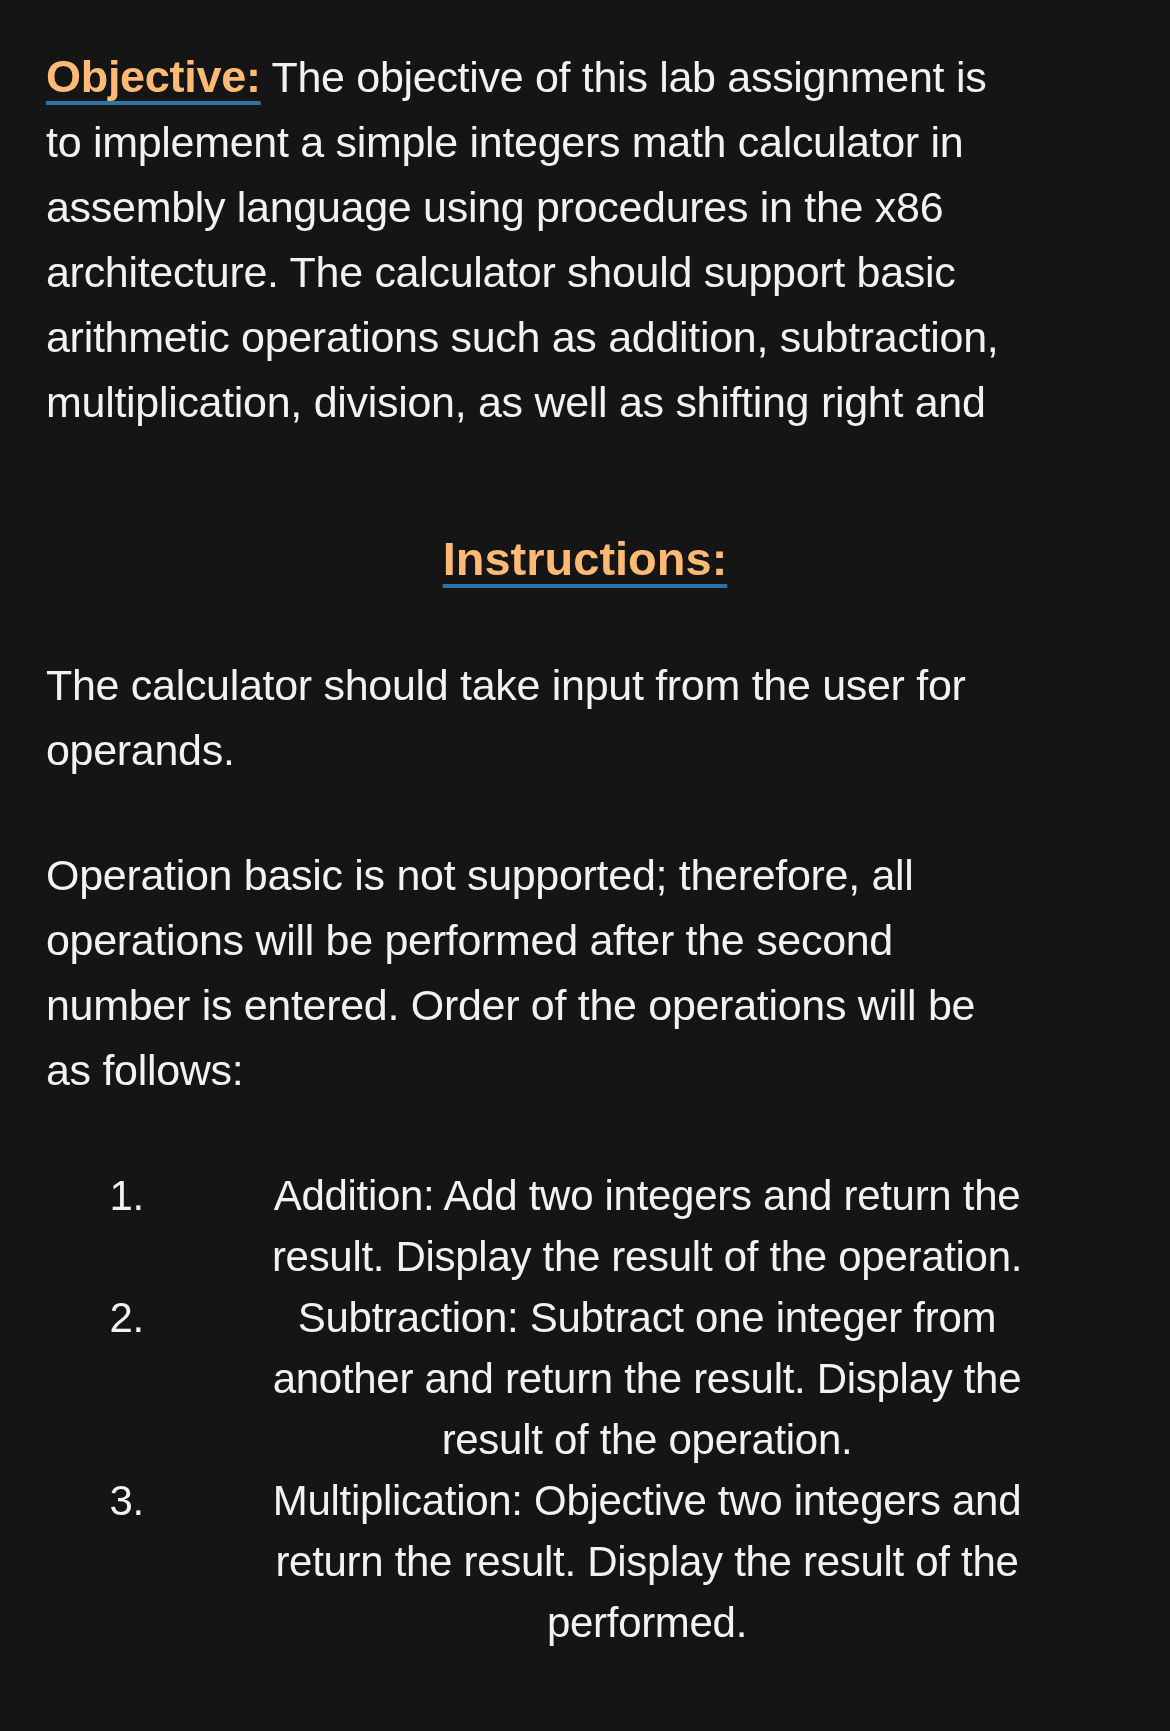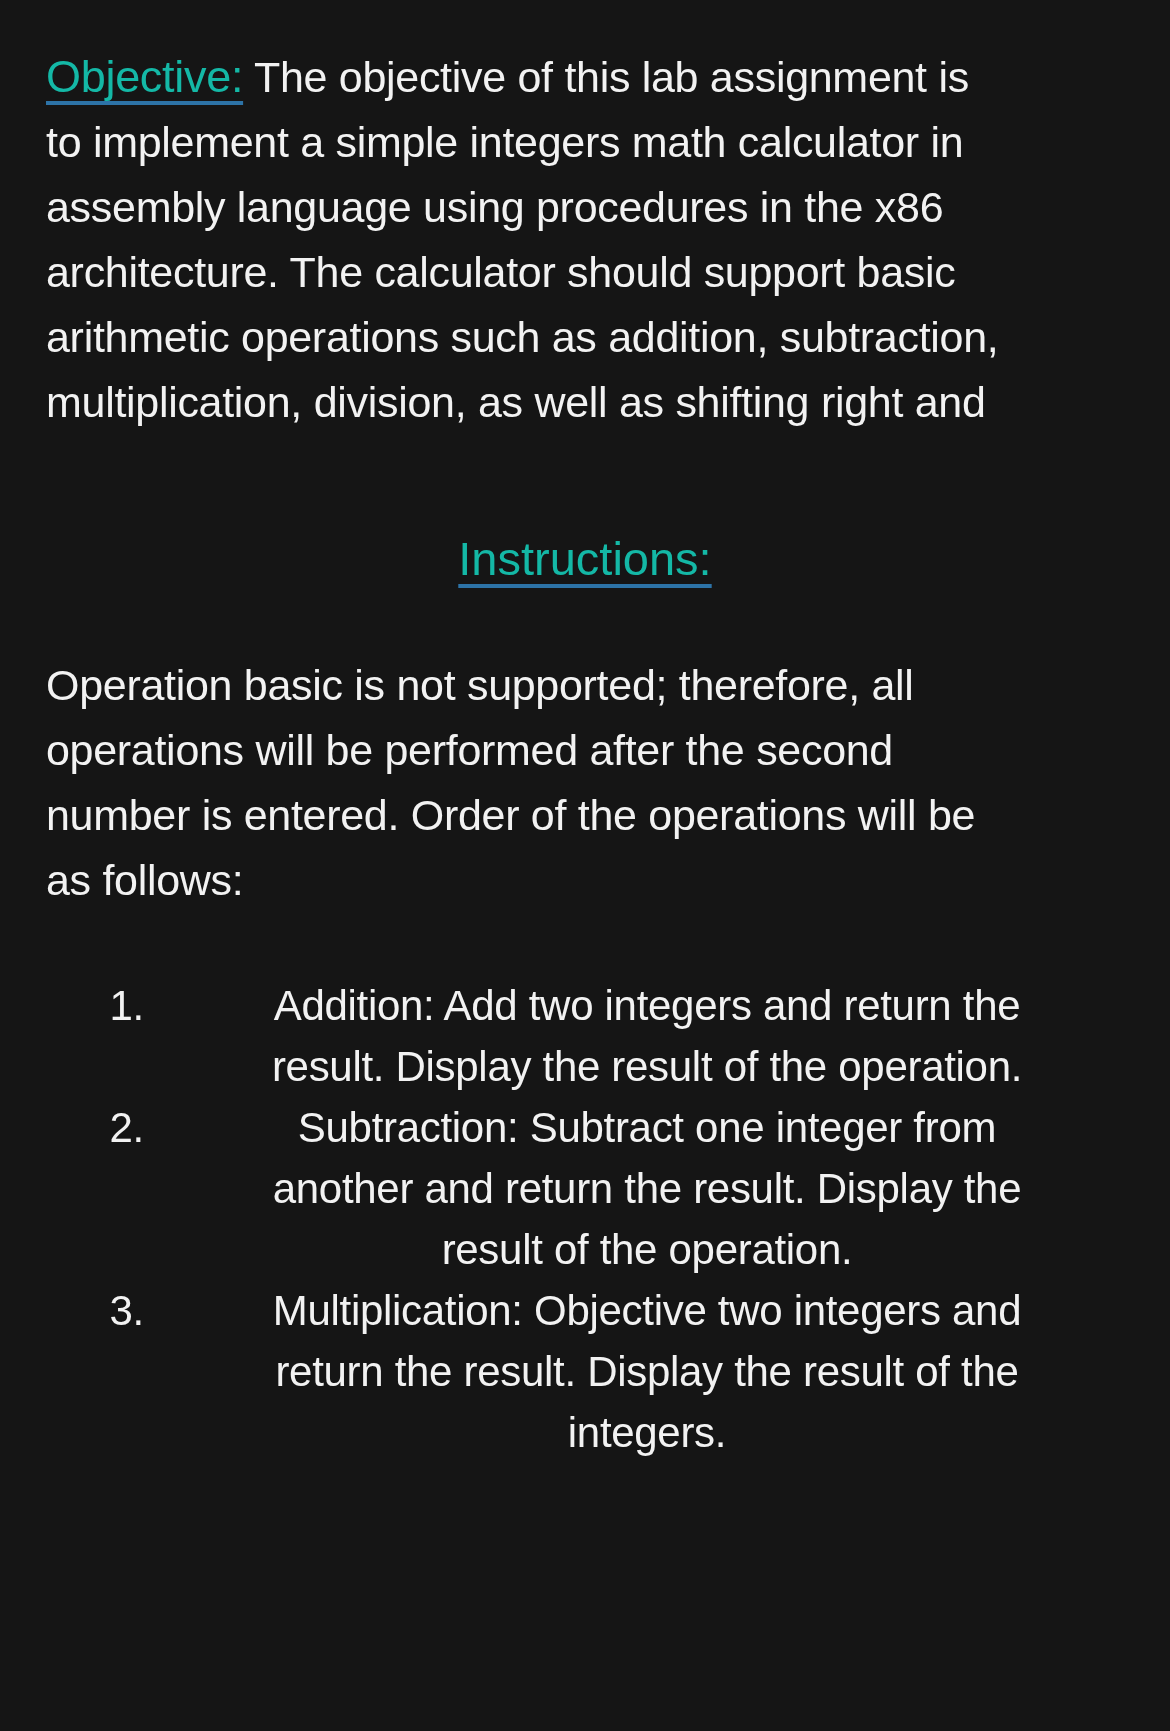--- a/index.html
+++ b/index.html
@@ -25,22 +25,22 @@
     margin: 60px 0;
   }
   .para:first-child {
     margin-top: 0;
   }
   .line {
     display: block;
     white-space: nowrap;
   }
   .heading-link {
-    color: #14b8a6;
-    font-weight: 400;
+    color: #fdba74;
+    font-weight: 700;
     text-decoration: underline;
     text-decoration-thickness: 4px;
     text-underline-offset: 9px;
     text-decoration-color: #2d73a7;
   }
   .objective-label {
     font-size: 45px;
   }
   .h2 {
     font-size: 47px;
@@ -87,20 +87,24 @@
     <span class="line">assembly language using procedures in the x86</span>
     <span class="line">architecture. The calculator should support basic</span>
     <span class="line">arithmetic operations such as addition, subtraction,</span>
     <span class="line">multiplication, division, as well as shifting right and</span>
   </p>
 
   <h2 class="h2">
     <span class="heading-link">Instructions:</span>
   </h2>
 
+  <p class="para">
+    <span class="line">The calculator should take input from the user for</span>
+    <span class="line">operands.</span>
+  </p>
 
   <p class="para">
     <span class="line">Operation basic is not supported; therefore, all</span>
     <span class="line">operations will be performed after the second</span>
     <span class="line">number is entered. Order of the operations will be</span>
     <span class="line">as follows:</span>
   </p>
 
   <div class="list">
 
@@ -119,19 +123,19 @@
         <span class="line">another and return the result. Display the</span>
         <span class="line">result of the operation.</span>
       </span>
     </div>
 
     <div class="list-item">
       <span class="li-num">3.</span>
       <span class="li-lines">
         <span class="line">Multiplication: Objective two integers and</span>
         <span class="line">return the result. Display the result of the</span>
-        <span class="line">integers.</span>
+        <span class="line">performed.</span>
       </span>
     </div>
 
   </div>
 
 </div>
 
 </body></html>

